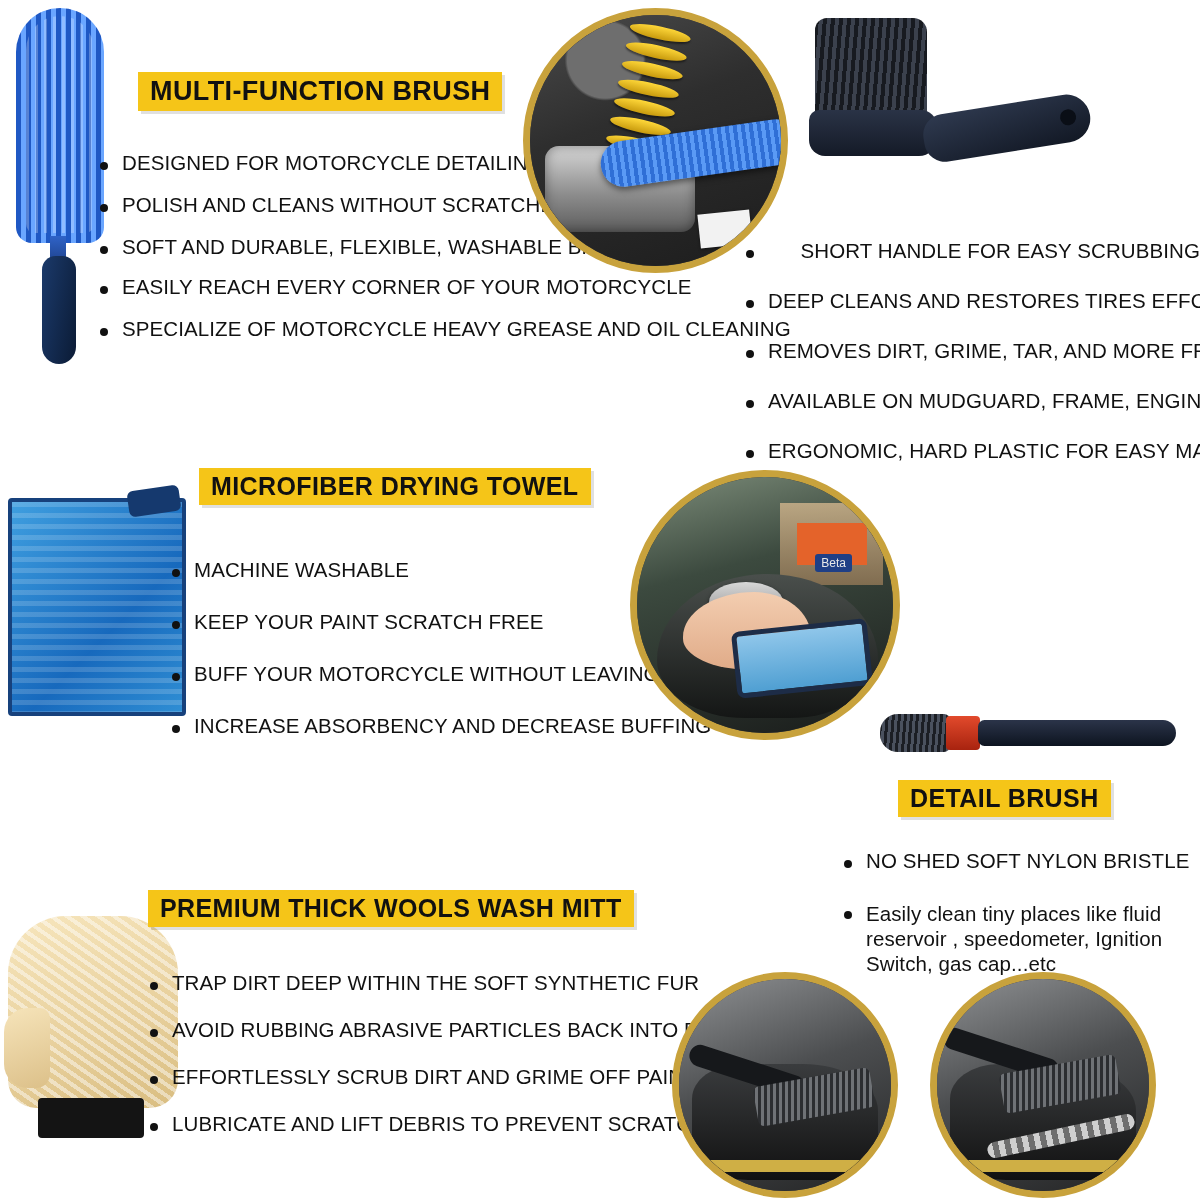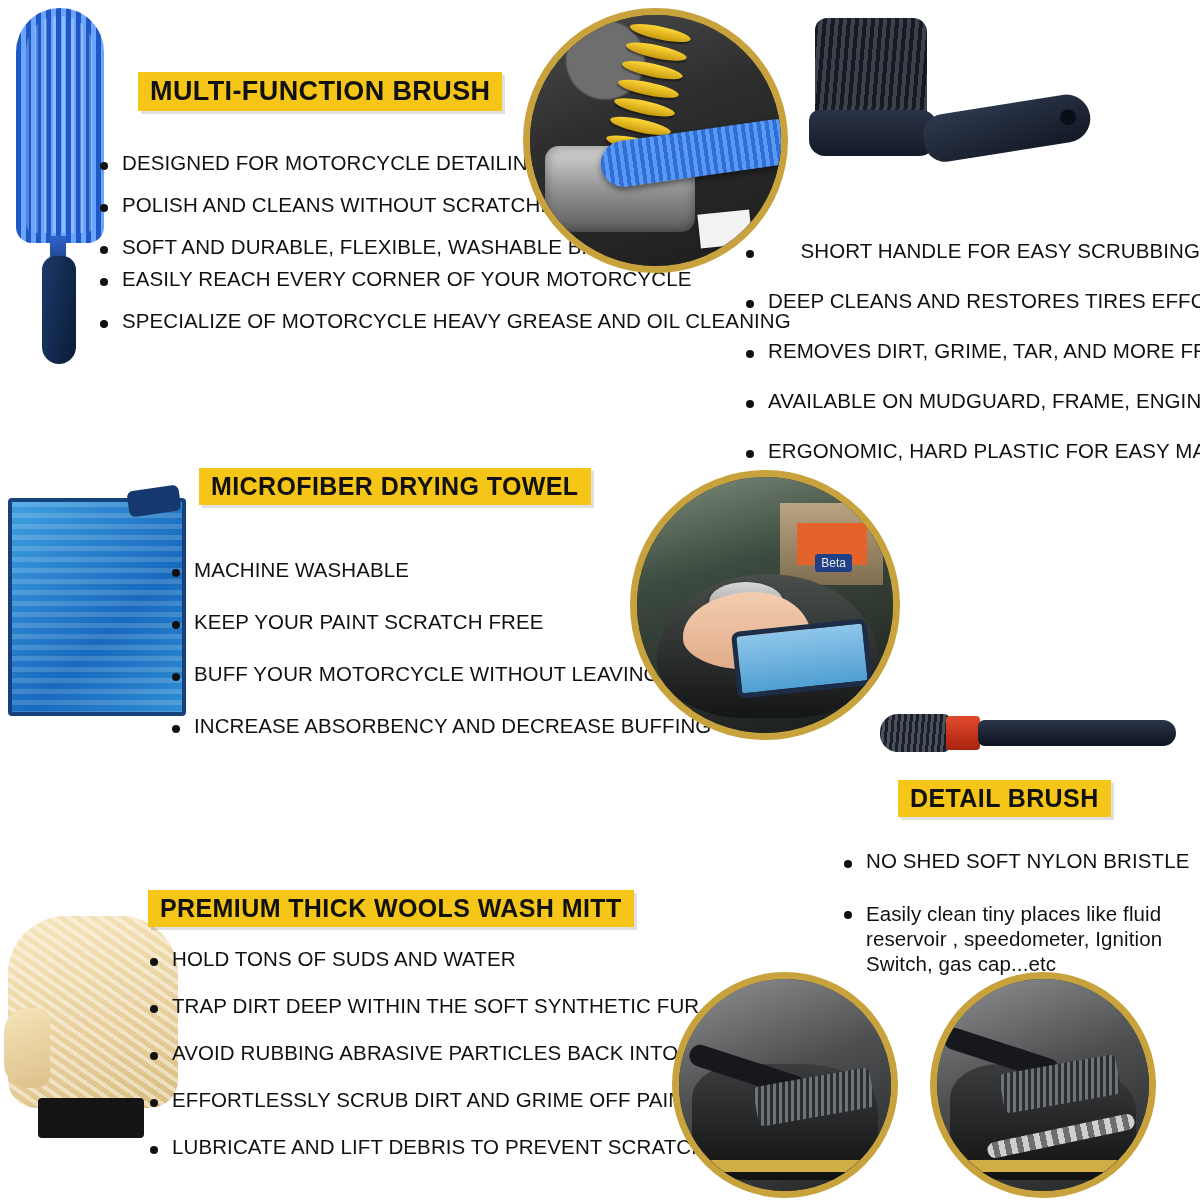--- a/index.html
+++ b/index.html
@@ -280,21 +280,21 @@
     <div class="neck"></div>
     <div class="handle"></div>
   </div>
 
   <div class="hl" style="left:120px; top:72px; font-size:27px;margin-left:18px;">MULTI-FUNCTION BRUSH</div>
 
   <ul class="bullets" style="left:96px; top:152px; width:640px;">
     <li>DESIGNED FOR MOTORCYCLE DETAILING</li>
     <li style="margin-top:19px">POLISH AND CLEANS WITHOUT SCRATCHING</li>
     <li style="margin-top:19px">SOFT AND DURABLE, FLEXIBLE, WASHABLE BRISTLES</li>
-    <li style="margin-top:9px">EASILY REACH EVERY CORNER OF YOUR MOTORCYCLE</li>
+    <li style="margin-top:17px">EASILY REACH EVERY CORNER OF YOUR MOTORCYCLE</li>
     <li style="margin-top:19px">SPECIALIZE OF MOTORCYCLE HEAVY GREASE AND OIL CLEANING</li>
   </ul>
 
   <div class="photo-circle ph-engine" style="left:523px; top:8px; width:265px; height:265px;">
     <div class="inner">
       <div class="spring">
         <i style="top:0"></i>
           <i style="top:19px"></i>
           <i style="top:38px"></i>
         <i style="top:57px"></i>
@@ -365,21 +365,20 @@
 
   <div class="mitt">
     <div class="wool"></div>
     <div class="thumb"></div>
     <div class="cuff"></div>
   </div>
 
   <div class="hl" style="left:148px; top:890px;">PREMIUM THICK  WOOLS WASH MITT</div>
 
   <ul class="bullets" style="left:146px; top:948px; width:520px;">
-    <li>HOLD TONS OF SUDS AND WATER</li>
     <li style="margin-top:24px">TRAP DIRT DEEP WITHIN THE SOFT SYNTHETIC FUR</li>
     <li style="margin-top:24px">AVOID RUBBING ABRASIVE PARTICLES BACK INTO PAINT</li>
     <li style="margin-top:24px">EFFORTLESSLY SCRUB DIRT AND GRIME OFF PAINTWORK</li>
     <li style="margin-top:24px">LUBRICATE AND LIFT DEBRIS TO PREVENT SCRATCHING</li>
   </ul>
 
   <div class="photo-circle ph-detail" style="left:672px; top:972px; width:226px; height:226px;">
     <div class="inner">
       <div class="dark-part"></div>
       <div class="brush-h"></div>

